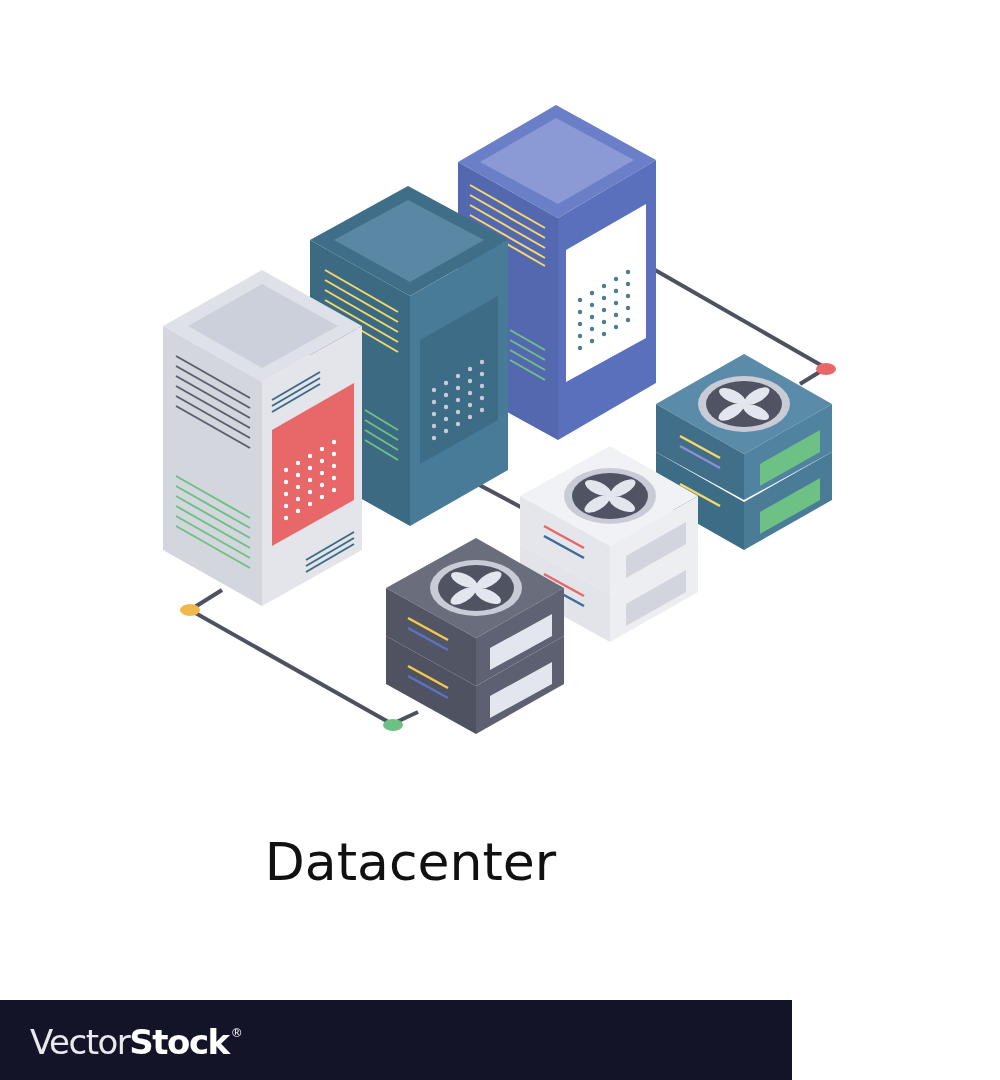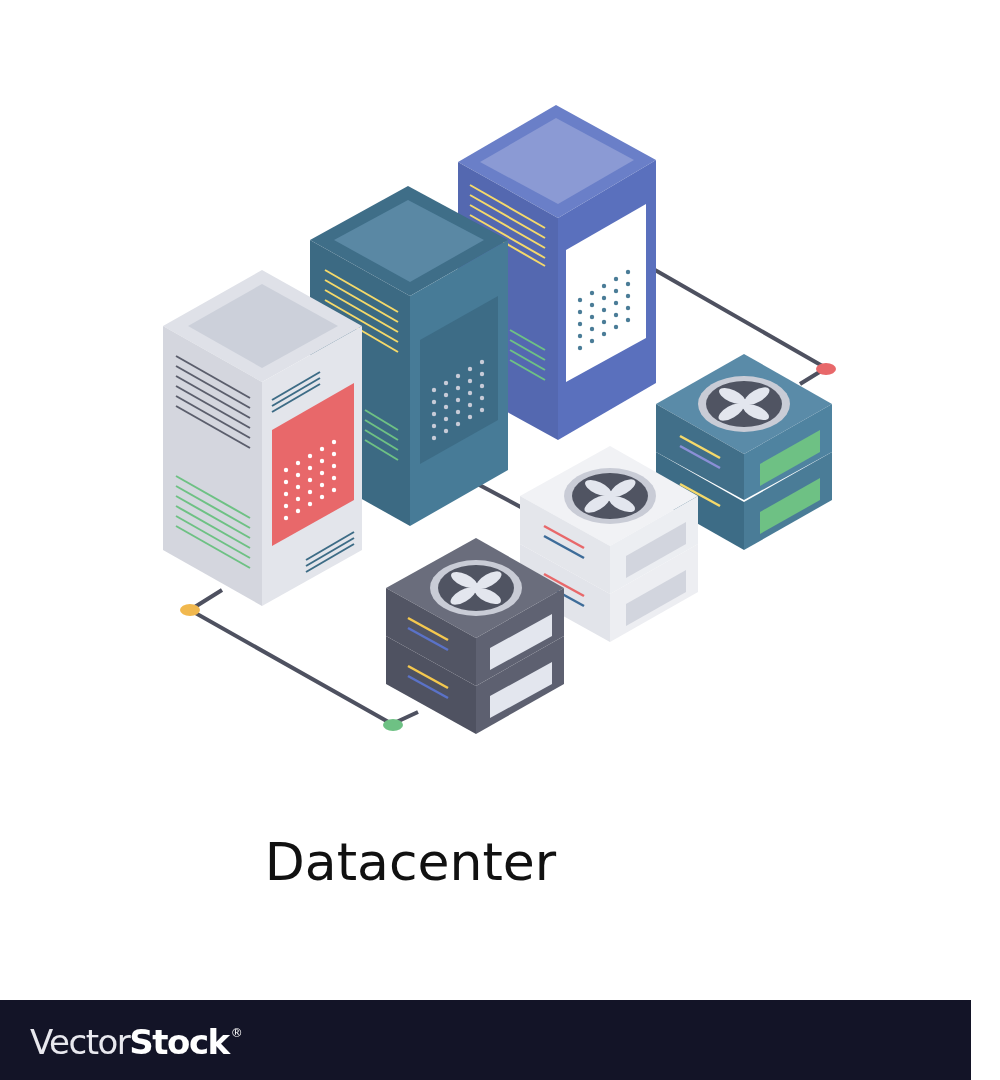--- a/index.html
+++ b/index.html
@@ -1,19 +1,19 @@
 <!DOCTYPE html>
 <html><head>
 <meta charset="utf-8">
 <style>
   html, body { margin:0; padding:0; }
   body { width:1000px; height:1080px; background:#ffffff; position:relative; overflow:hidden; font-family:"Liberation Sans", sans-serif; }
   #illustration { position:absolute; left:0; top:0; width:1000px; height:1000px; }
   #caption { position:absolute; left:0; width:821px; top:832px; text-align:center; font-family:"DejaVu Sans", sans-serif; font-size:52px; color:#111111; letter-spacing:0px; }
-  #footer { position:absolute; left:0; top:1000px; width:971px; height:80px; background:#131427; color:#ffffff; }
+  #footer { position:absolute; left:0; top:1000px; width:792px; height:80px; background:#131427; color:#ffffff; }
   #brand { position:absolute; left:30px; top:22px; font-family:"DejaVu Sans", sans-serif; font-size:34px; letter-spacing:-1.5px; }
   #brand .thin { font-weight:normal; color:#e8e8ee; }
   #brand .bold { font-weight:bold; }
   #brand .reg { font-size:12px; vertical-align:top; position:relative; top:4px; margin-left:2px; }
   #stockid { position:absolute; right:30px; top:33px; font-family:"DejaVu Sans", sans-serif; font-size:19px; letter-spacing:-0.8px; }
 </style>
 </head>
 <body>
 
 <svg id="illustration" viewBox="0 0 1000 1000" xmlns="http://www.w3.org/2000/svg">

